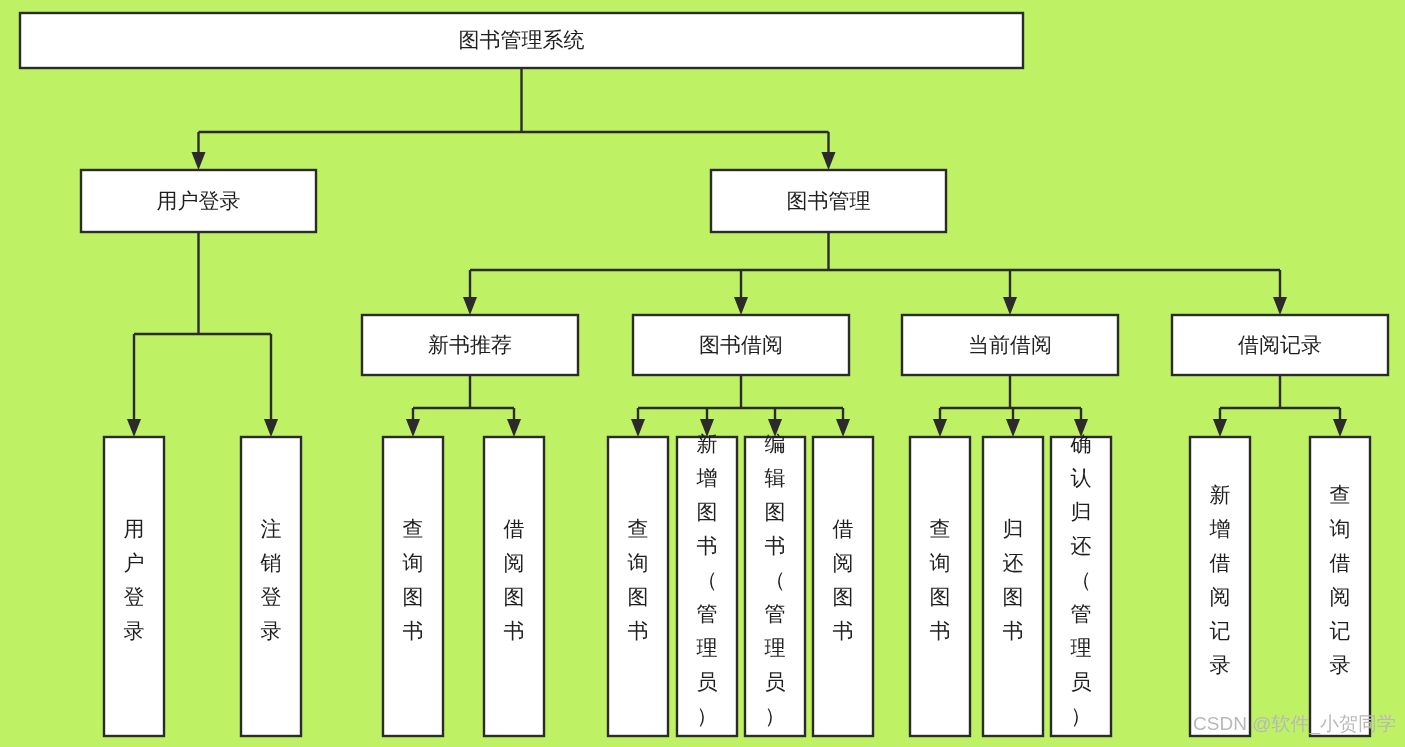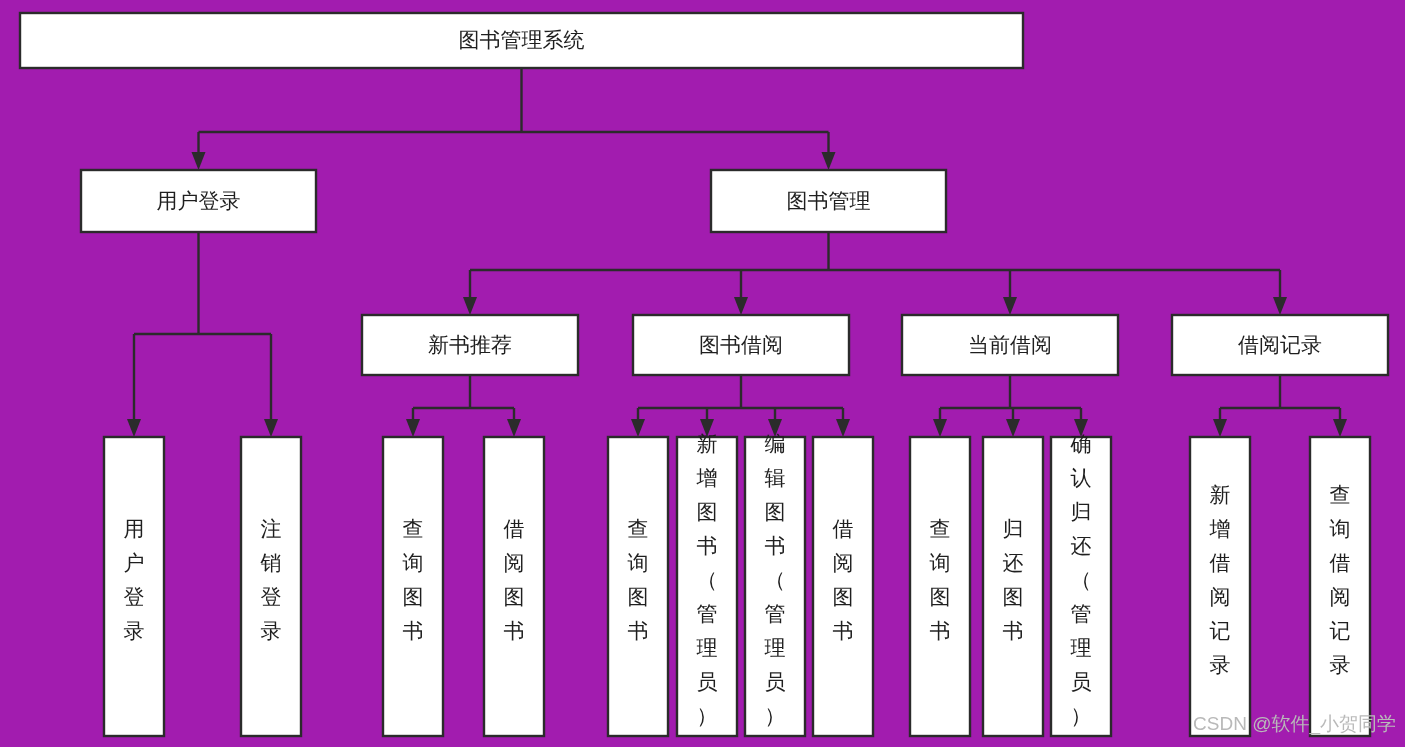--- a/index.html
+++ b/index.html
@@ -8,21 +8,21 @@
     padding: 0;
     background: #ffffff;
   }
   body {
     font-family: "Liberation Sans", "DejaVu Sans", sans-serif;
   }
   #diagram-root {
     position: relative;
     width: 1405px;
     height: 747px;
-    background: #a21caf;
+    background: #bef264;
     overflow: hidden;
   }
   svg.diagram-canvas {
     position: absolute;
     left: 0;
     top: 0;
     width: 1405px;
     height: 747px;
     display: block;
   }

